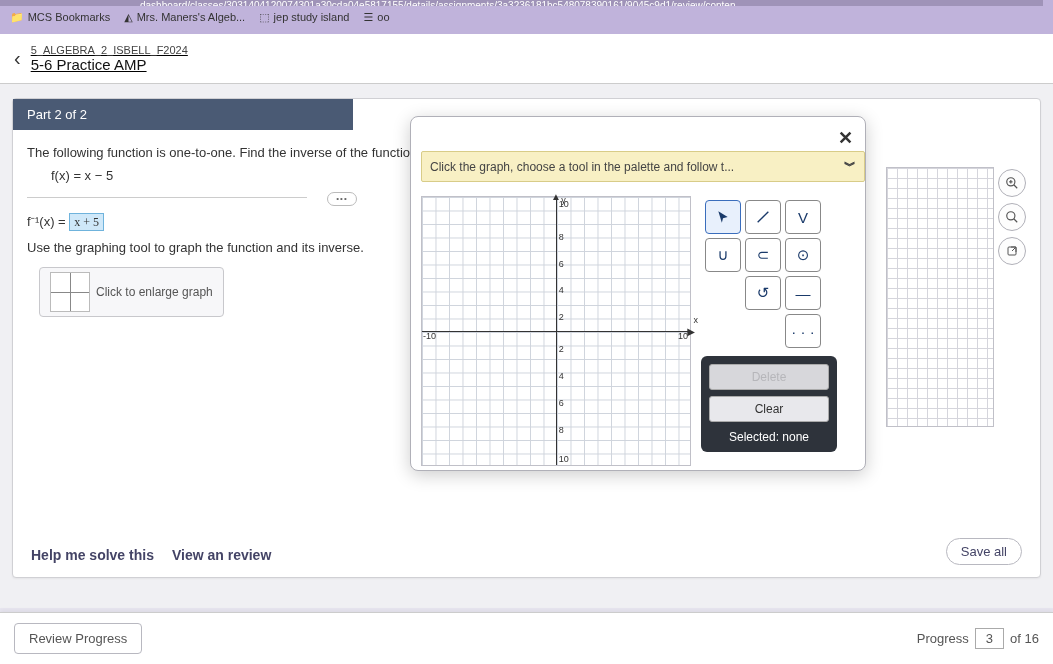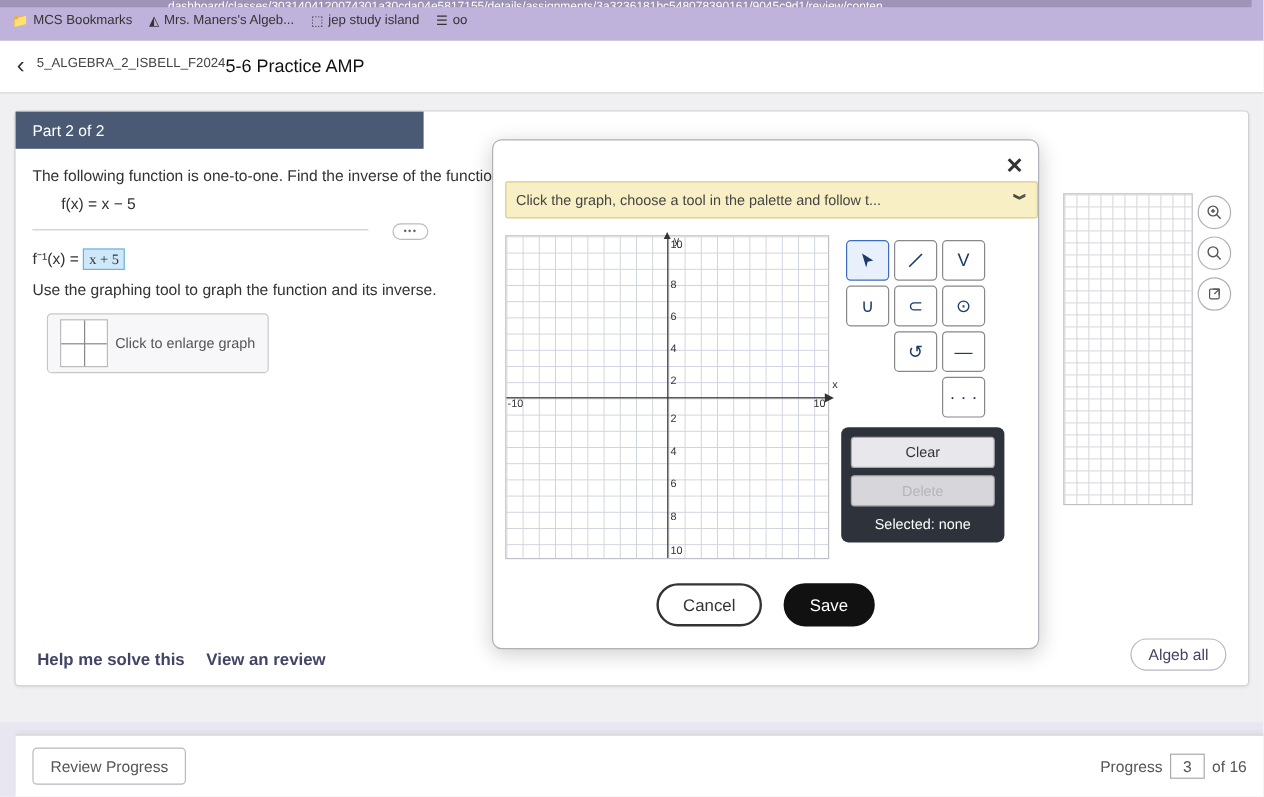--- a/index.html
+++ b/index.html
@@ -3,21 +3,21 @@
 <meta charset="utf-8">
 <style>
 * { box-sizing: border-box; margin: 0; padding: 0; }
 body { font-family: Arial, sans-serif; background: #e8e6f0; width: 1053px; height: 664px; overflow: hidden; position: relative; }
 .top-bar { background: #c0b3db; height: 34px; display: flex; align-items: center; padding: 0 10px; font-size: 11px; color: #333; }
 .top-bar-item { display: flex; align-items: center; margin-right: 14px; cursor: pointer; }
 .top-bar-item .ic { margin-right: 4px; }
 .url-strip { background: #9f93b8; color: #fff; font-size: 10px; height: 6px; position: absolute; top: 0; left: 0; right: 10px; overflow: hidden; padding-left: 140px; white-space: nowrap; }
 .header { background: #fff; padding: 10px 14px; display: flex; align-items: center; border-bottom: 1px solid #ccc; }
 .back-chevron { font-size: 20px; color: #333; margin-right: 10px; cursor: pointer; }
-.header-titles { display: flex; flex-direction: row; }
+.header-titles { display: flex; flex-direction: column; text-decoration: underline; }
 .breadcrumb { font-size: 11px; color: #444; }
 .page-title { font-size: 15px; color: #111; font-weight: 500; }
 .content-area { background: #f0f0f3; padding: 14px 12px 0 12px; position: relative; height: 524px; }
 .question-card { background: #fff; border: 1px solid #d0d0d4; border-radius: 4px; position: relative; height: 480px; box-shadow: 0 1px 2px rgba(0,0,0,0.05); }
 .part-bar { background: #4a5a74; color: #fff; padding: 8px 14px; font-size: 13px; width: 340px; margin-left: 0; }
 .qbody { padding: 14px; font-size: 13px; color: #333; position: relative; }
 .prompt-text { margin-bottom: 6px; line-height: 1.4; }
 .fn { margin: 6px 0 14px 24px; font-size: 13px; }
 .divider { border: 0; border-top: 1px solid #ccc; margin: 10px 0 14px 0; width: 280px; }
 .ans-input { background: #cfe8f9; border: 1px solid #6fb3dc; padding: 1px 4px; font-size: 12px; font-family: Liberation Serif, serif; }
@@ -27,21 +27,21 @@
 .enlarge-btn .mini { width: 40px; height: 40px; border: 1px solid #bbb; margin-right: 6px; position: relative; background: #fff; }
 .enlarge-btn .mini::before, .enlarge-btn .mini::after { content:''; position:absolute; background:#888; }
 .enlarge-btn .mini::before { left:50%; top:0; bottom:0; width:1px; }
 .enlarge-btn .mini::after { top:50%; left:0; right:0; height:1px; }
 .bottom-actions { position: absolute; bottom: 14px; left: 18px; font-size: 14px; color: #446; font-weight: bold; display:flex; gap: 18px; }
 .bottom-actions span { cursor:pointer; }
 .clear-all { position: absolute; right: 18px; bottom: 12px; border: 1px solid #b8b8c0; border-radius: 999px; padding: 5px 14px; font-size: 13px; color: #446; cursor: pointer; background: #fff; }
 .right-tools { position: absolute; right: 14px; top: 70px; display: flex; flex-direction: column; gap: 6px; }
 .tool-circle { width: 28px; height: 28px; border: 1px solid #b0b0b8; border-radius: 50%; display:flex; align-items:center; justify-content:center; font-size: 13px; color:#555; background:#fdfdfd; cursor: pointer; }
 .mini-graph { position: absolute; right: 46px; top: 68px; width: 108px; height: 260px; border:1px solid #c0c0c8; background:#fff; background-image: linear-gradient(#d5d5dc 1px, transparent 1px), linear-gradient(90deg, #d5d5dc 1px, transparent 1px); background-size: 10px 10px; }
-.footer { position: absolute; bottom: 0; left: 13px; right: 0; height: 52px; background: #fff; border-top: 1px solid #ccc; display: flex; align-items: center; padding: 0 14px; justify-content: space-between; box-shadow: 0 -2px 4px rgba(0,0,0,0.05); }
+.footer { position: absolute; bottom: 0; left: 0; right: 0; height: 52px; background: #fff; border-top: 1px solid #ccc; display: flex; align-items: center; padding: 0 14px; justify-content: space-between; box-shadow: 0 -2px 4px rgba(0,0,0,0.05); }
 .review-btn { border: 1px solid #b8b8c0; border-radius: 4px; padding: 7px 14px; font-size: 13px; color: #555; cursor:pointer; background:#fff; }
 .qnum { font-size: 13px; color:#555; display:flex; align-items:center; gap: 6px; }
 .qnum .boxnum { border:1px solid #aaa; padding: 2px 10px; background:#fff; }
 
 
 .modal { position: absolute; left: 410px; top: 116px; width: 456px; background: #fff; border: 1px solid #b0b0b8; border-radius: 8px; box-shadow: 0 4px 18px rgba(0,0,0,0.2); z-index: 50; }
 .modal-close { position:absolute; right: 12px; top: 10px; font-size: 18px; color:#333; cursor:pointer; font-weight:bold; }
 .modal-banner { background: #f8f0c4; border: 1px solid #d8cc88; margin: 34px 0 8px 10px; padding: 6px 8px; font-size: 12px; color:#444; display:flex; justify-content:space-between; align-items:center; border-radius:2px; }
 .modal-banner .chev { font-weight:bold; cursor:pointer; }
 .modal-body { display:flex; padding: 6px 10px 4px 10px; gap: 10px; }
@@ -143,21 +143,21 @@
             <polyline points="10,4 20,4 20,14"></polyline>
             <line x1="20" y1="4" x2="12" y2="12"></line>
           </svg>
         </div>
     </div>
 
     <div class="bottom-actions">
       <span>Help me solve this</span>
       <span>View an review</span>
     </div>
-    <div class="clear-all">Algeb all</div>
+    <div class="clear-all">Save all</div>
   </div>
 </div>
 
 <div class="modal">
   <span class="modal-close">✕</span>
   <div class="modal-banner">
     <span>Click the graph, choose a tool in the palette and follow t...</span>
     <span class="chev">︾</span>
   </div>
   <div class="modal-body">
@@ -200,29 +200,25 @@
         <div class="tool">⊂</div>
         <div class="tool">⊙</div>
         <div></div>
         <div class="tool">↺</div>
         <div class="tool">—</div>
         <div></div>
           <div></div>
         <div class="tool">· · ·</div>
       </div>
       <div class="tool-dark-wrap">
+        <div class="pbtn disabled">Delete</div>
         <div class="pbtn">Clear</div>
-        <div class="pbtn disabled">Delete</div>
         <div class="selected-text">Selected: none</div>
       </div>
     </div>
-  </div>
-  <div class="modal-footer">
-    <button class="btn-oval btn-cancel">Cancel</button>
-    <button class="btn-oval btn-save">Save</button>
   </div>
 </div>
 
 <div class="footer">
   <div class="review-btn">Review Progress</div>
   <div class="qnum">
     <span>Progress</span>
     <span class="boxnum">3</span>
     <span>of 16</span>
   </div>

